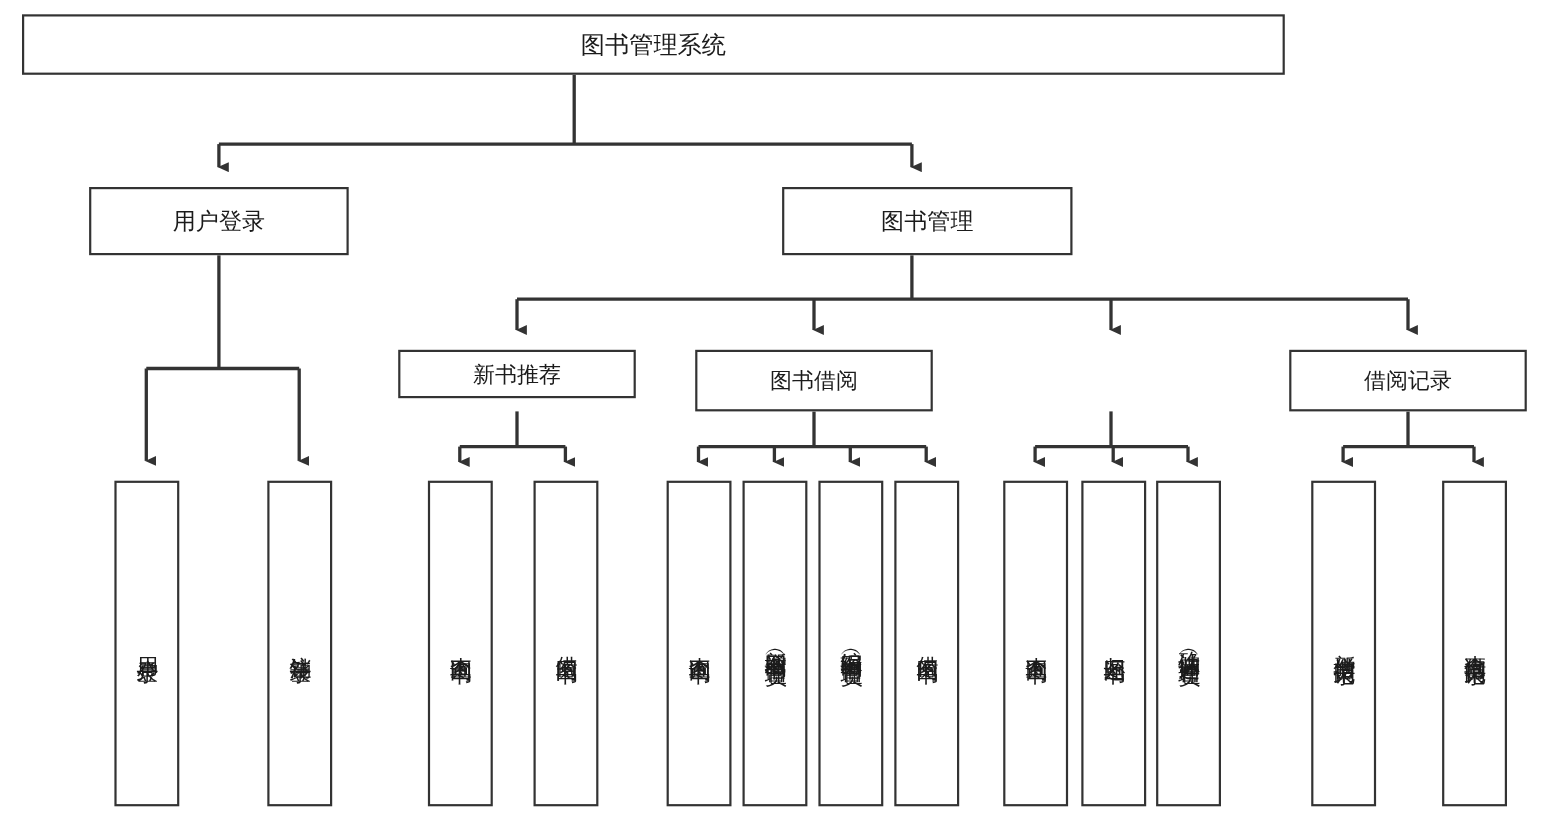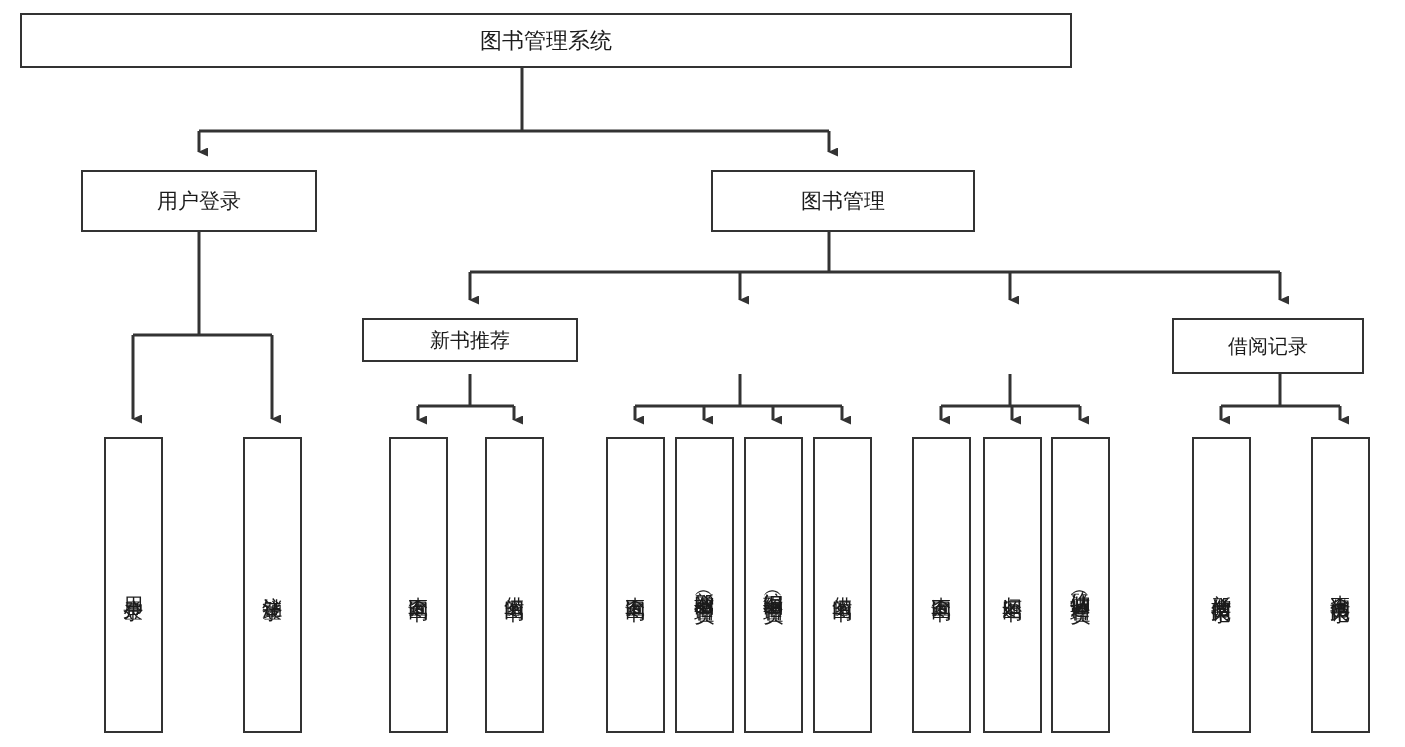--- a/index.html
+++ b/index.html
@@ -117,35 +117,38 @@
       <path d="M1012,406 L1012,420" marker-end="url(#arrowhead)"></path>
       <path d="M1080,406 L1080,420" marker-end="url(#arrowhead)"></path>
 
       <path d="M1280,374 L1280,406"></path>
       <path d="M1221,406 L1340,406"></path>
       <path d="M1221,406 L1221,420" marker-end="url(#arrowhead)"></path>
       <path d="M1340,406 L1340,420" marker-end="url(#arrowhead)"></path>
     </g>
   </svg>
 
-  <div class="node root" style="left:20px; top:13px; width:1052px; height:55px;">
+  <div class="node root" style="left:20px; top:13px; width:1148px; height:55px;">
     <span>图书管理系统</span>
   </div>
 
   <div class="node level1" style="left:81px; top:170px; width:236px; height:62px;">
     <span>用户登录</span>
   </div>
   <div class="node level1" style="left:711px; top:170px; width:264px; height:62px;">
     <span>图书管理</span>
   </div>
 
   <div class="node level2" style="left:362px; top:318px; width:216px; height:44px;">
     <span>新书推荐</span>
   </div>
-  <div class="node level2" style="left:1172px; top:318px; width:192px; height:56px;">
+  <div class="node level2" style="left:632px; top:318px; width:216px; height:56px;">
+    <span>图书借阅</span>
+  </div>
+  <div class="node level2" style="left:1172px; top:318px; width:216px; height:56px;">
     <span>借阅记录</span>
   </div>
 
   <div class="node leaf" style="left:104px; top:437px; width:59px; height:296px;">
     <span class="vtext">用户登录</span>
   </div>
   <div class="node leaf" style="left:243px; top:437px; width:59px; height:296px;">
     <span class="vtext">注销登录</span>
   </div>
 

